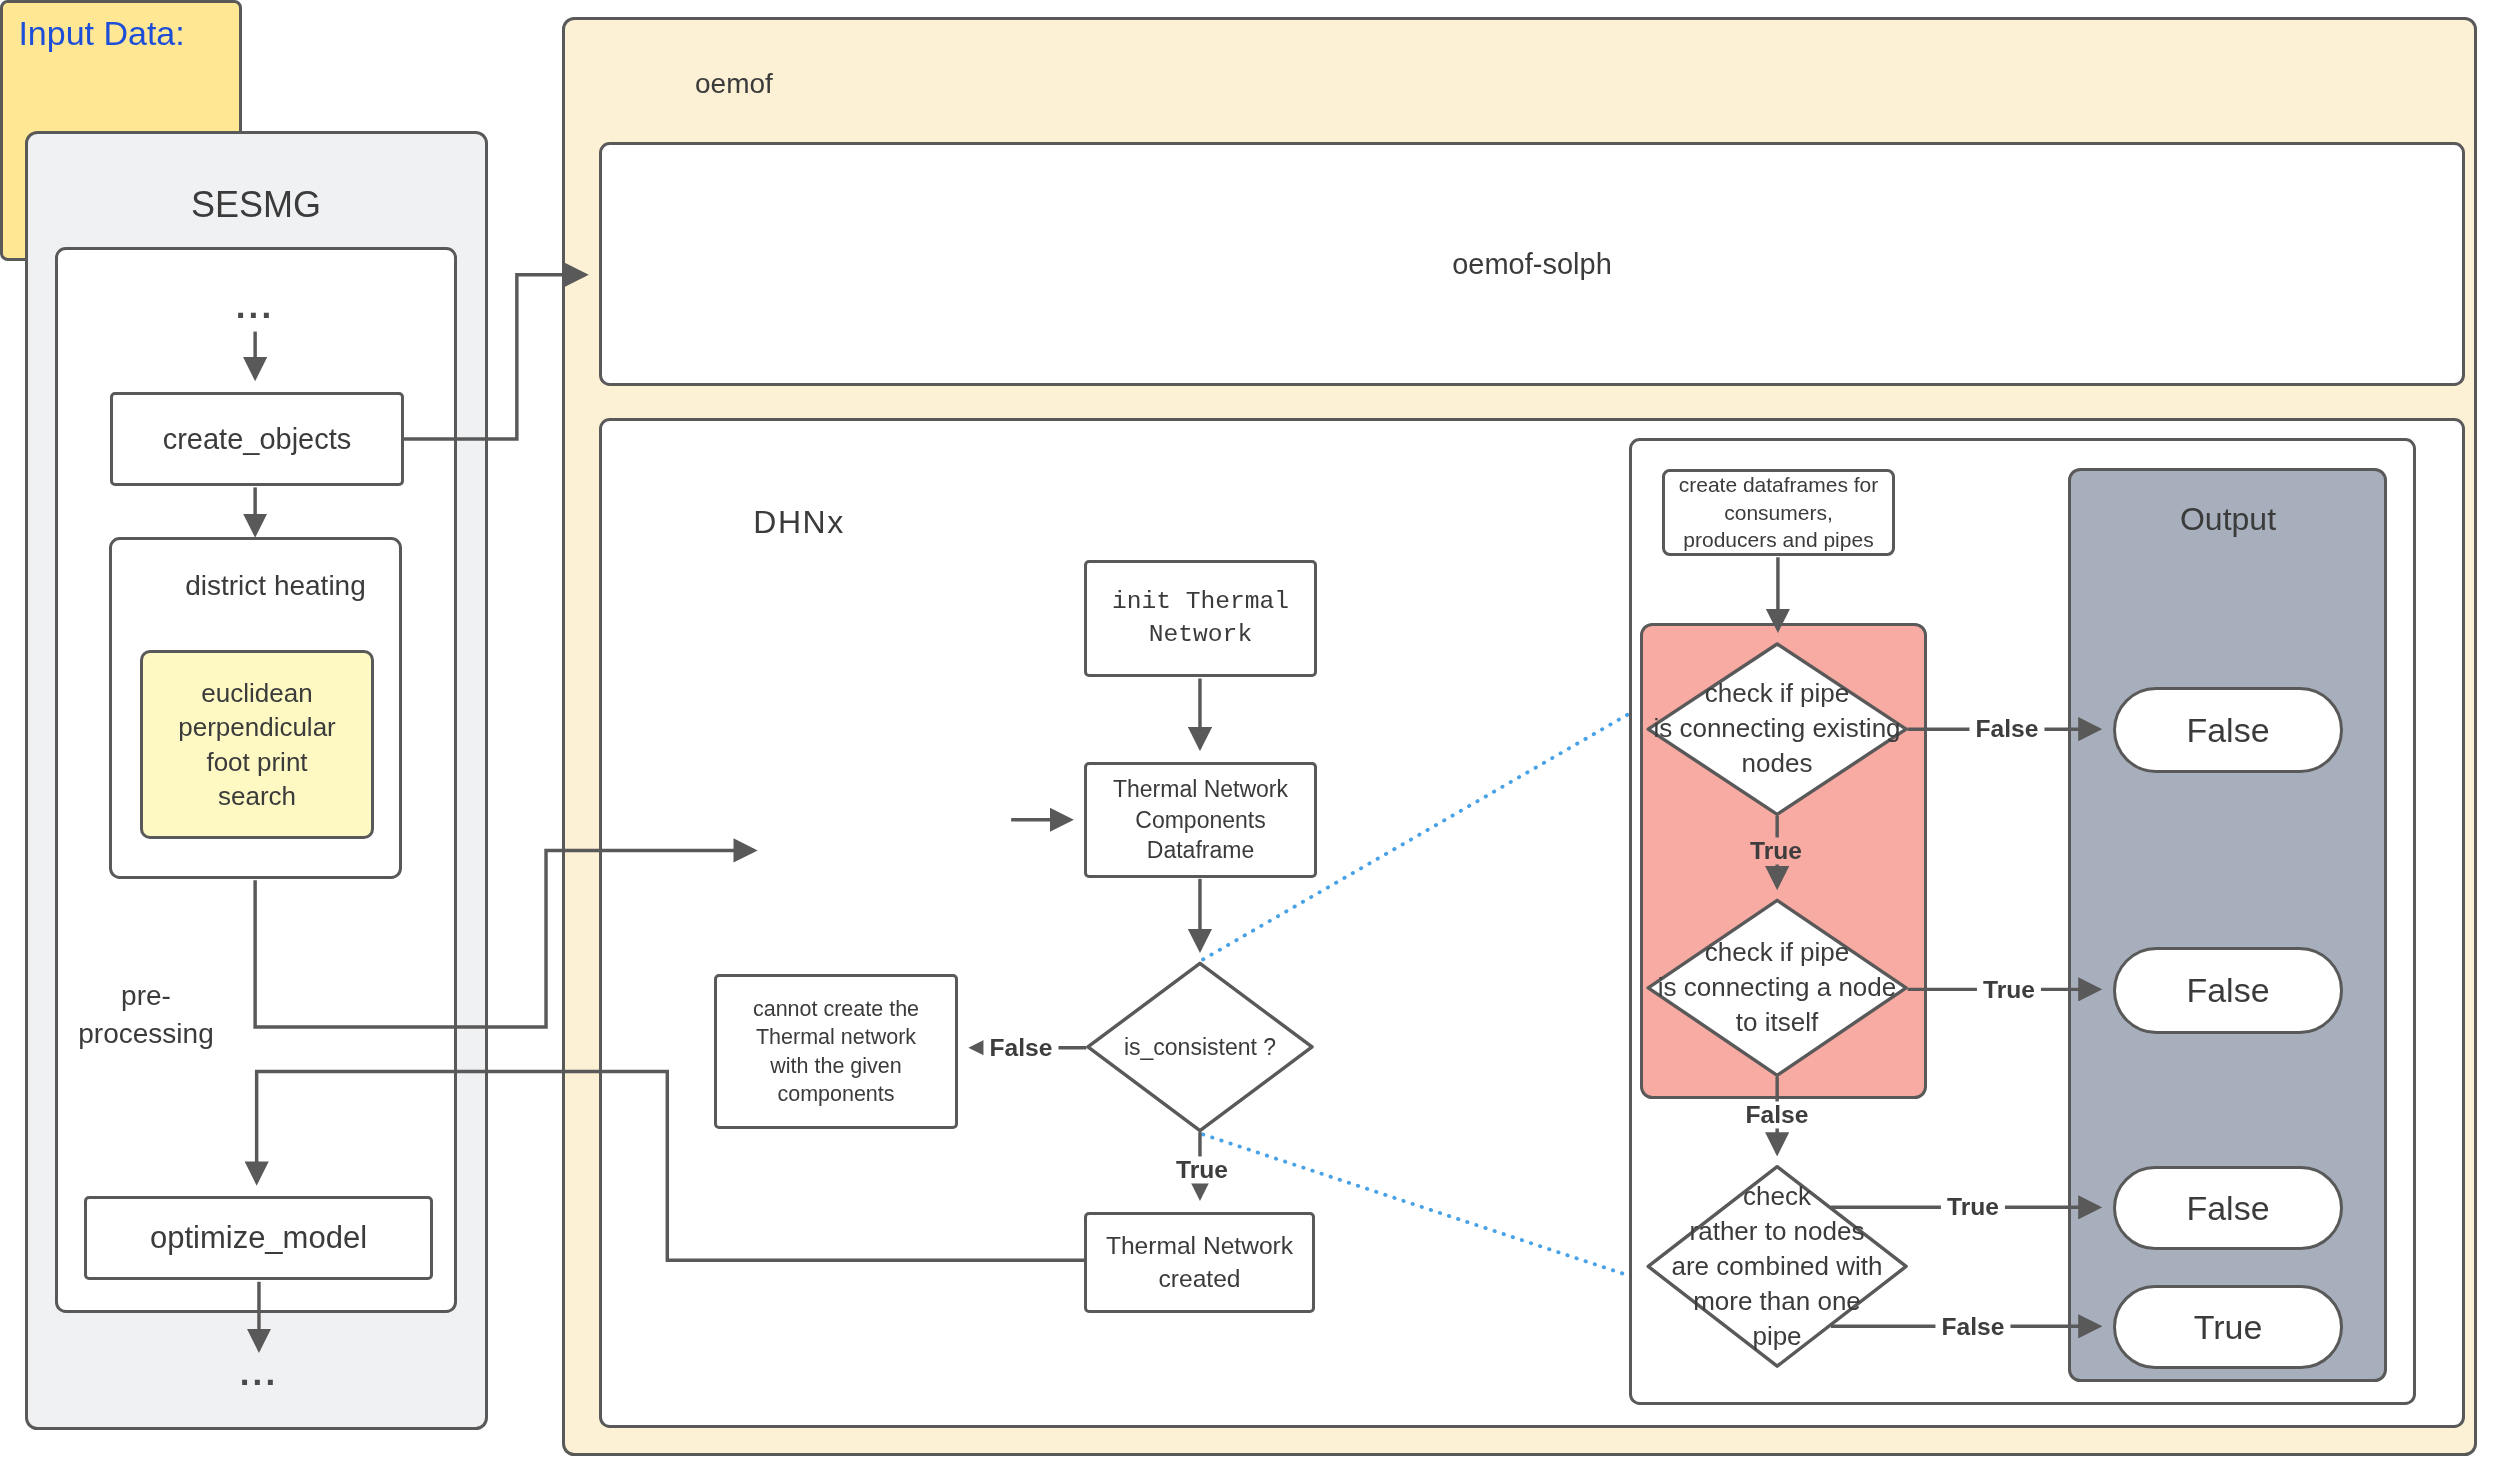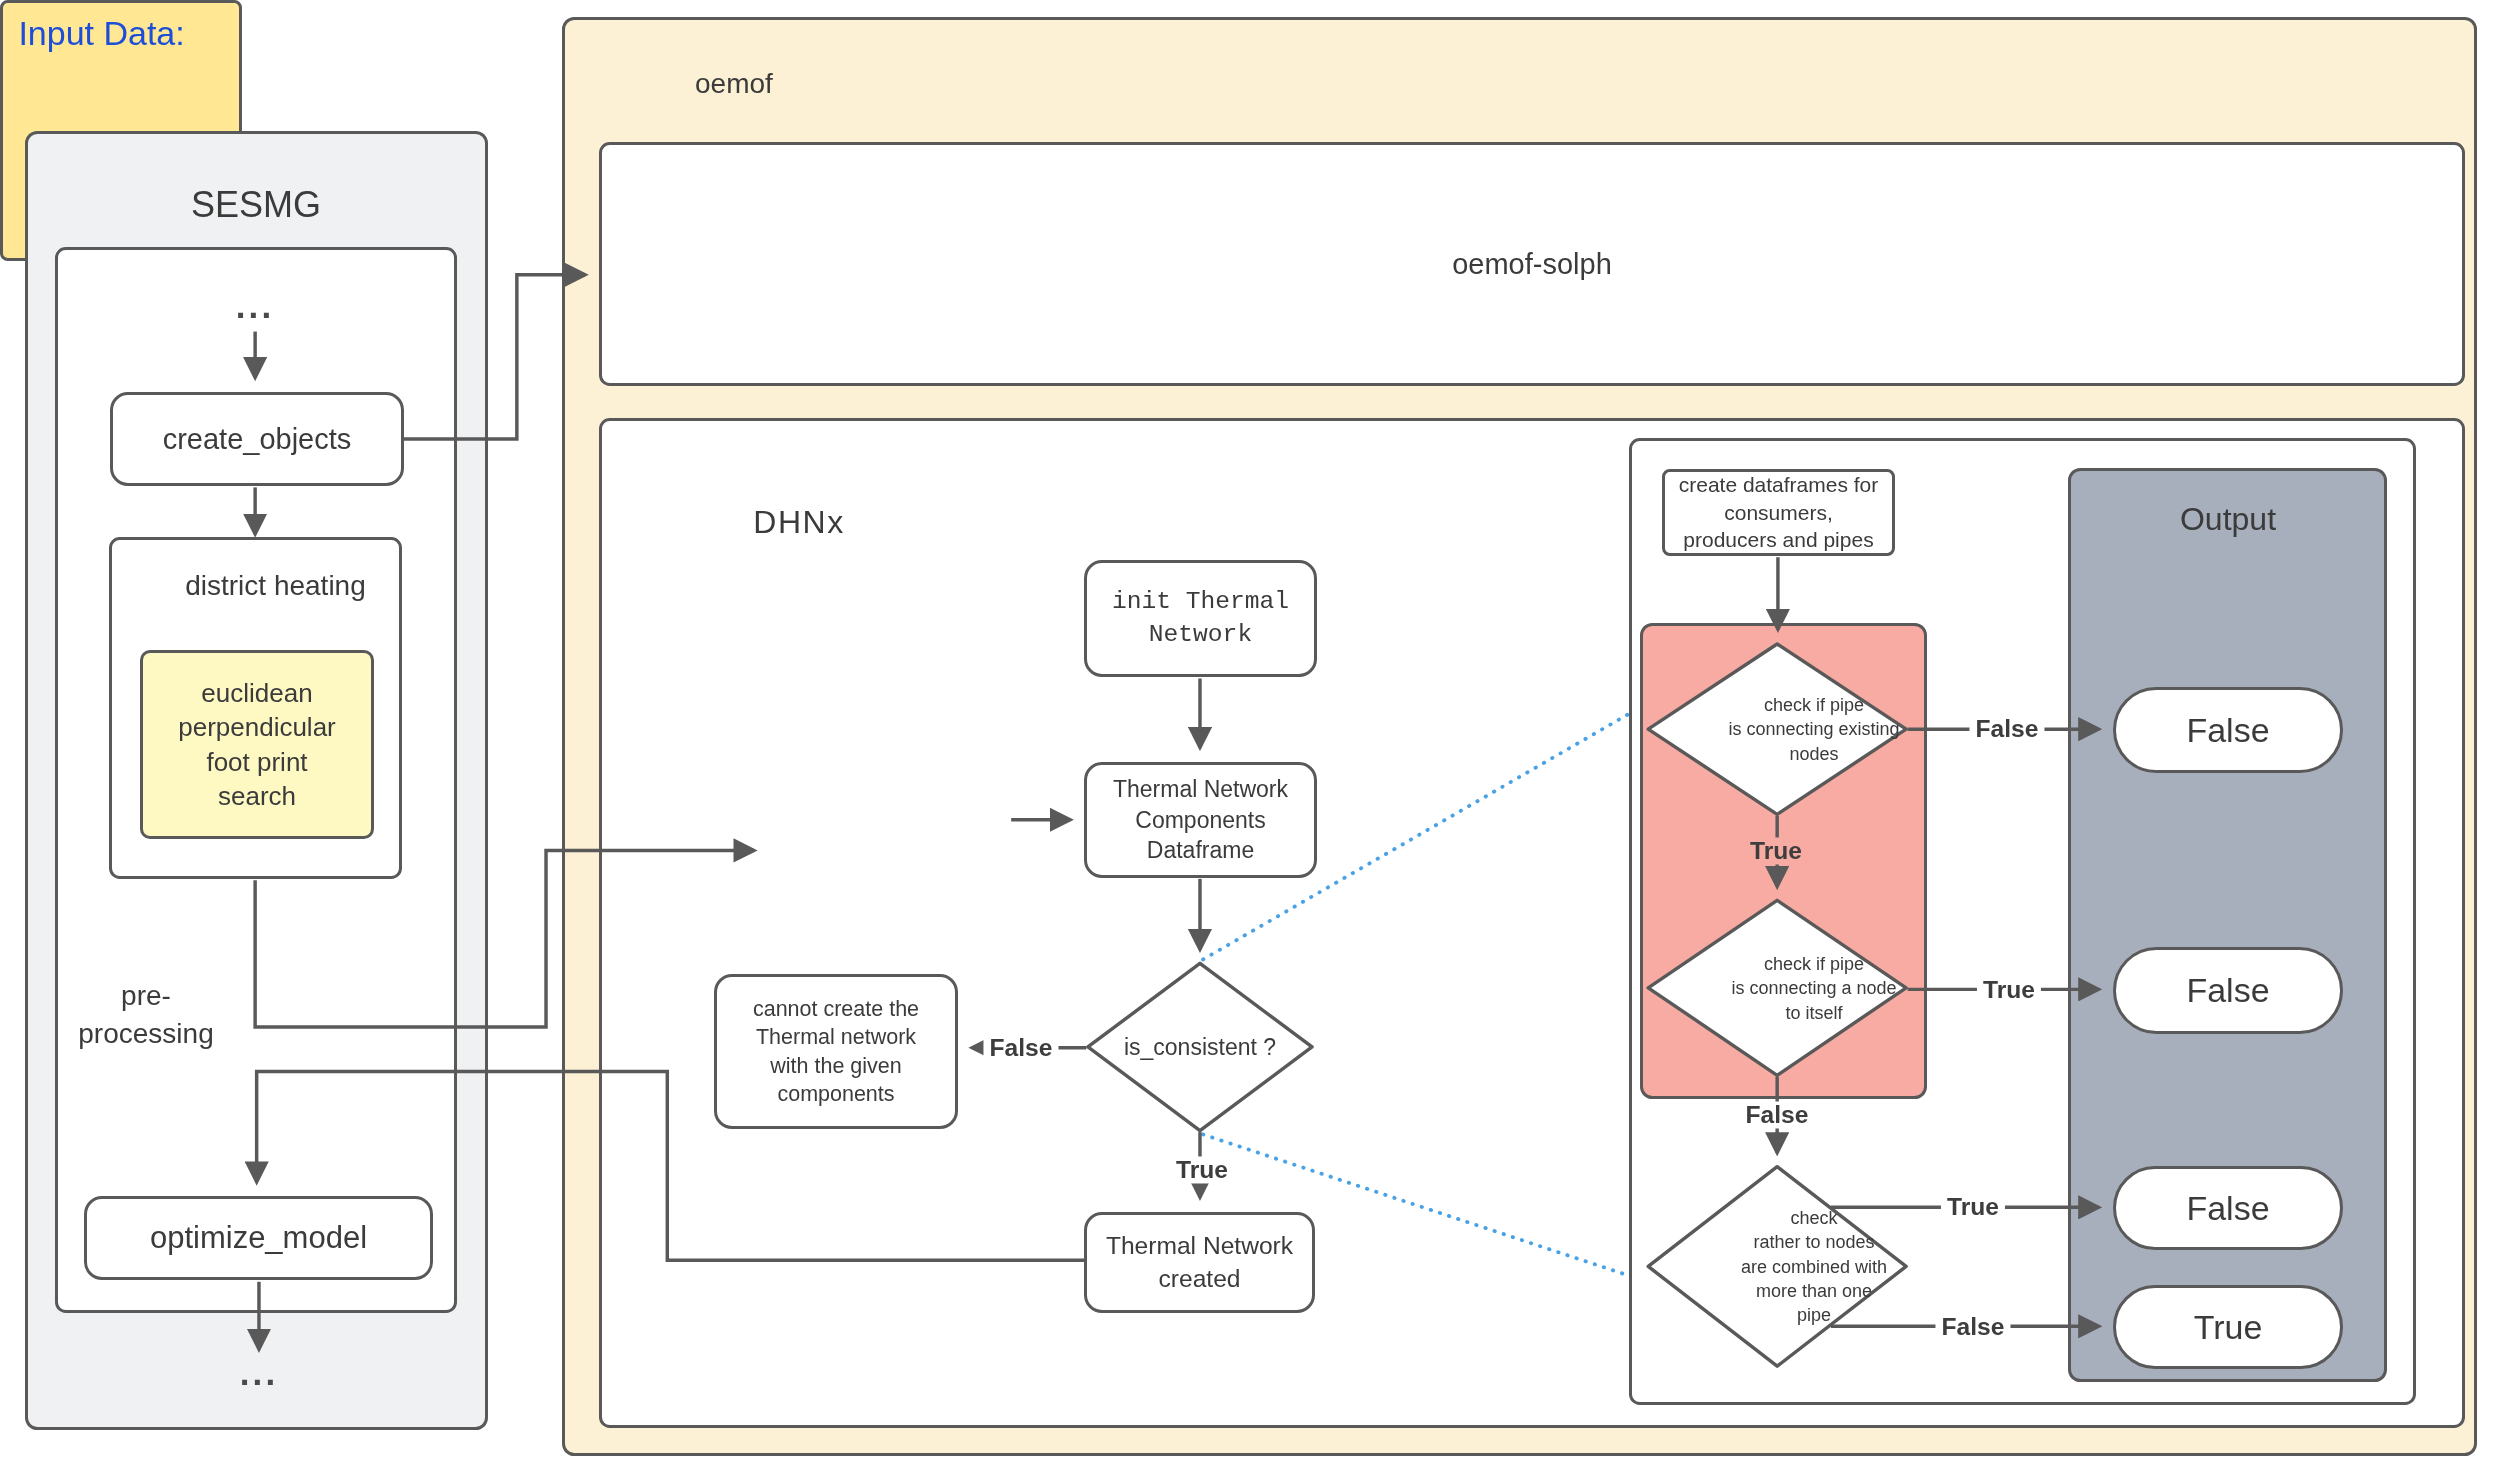--- a/index.html
+++ b/index.html
@@ -5,21 +5,21 @@
   html,body{margin:0;padding:0;background:#ffffff;}
   #canvas{
     position:relative;width:2512px;height:1466px;overflow:hidden;
     font-family:"Liberation Sans","DejaVu Sans",sans-serif;color:#3b3b3b;background:#ffffff;
   }
   .panel,.node,.oval{position:absolute;box-sizing:border-box;border:3.8px solid #595959;}
   .panel{z-index:1;}
   .panel-top{z-index:3;}
   svg.layer{position:absolute;left:0;top:0;z-index:4;pointer-events:none;}
   #svg-low{z-index:2;}
-  .node{background:#ffffff;border-radius:18px;display:flex;align-items:center;justify-content:center;
+  .node{background:#ffffff;border-radius:5px;display:flex;align-items:center;justify-content:center;
         text-align:center;white-space:pre-line;z-index:5;line-height:1.32;}
   .lbl{position:absolute;z-index:5;white-space:pre-line;text-align:center;}
   .center{transform:translate(-50%,-50%);}
   .edge-lbl{position:absolute;z-index:5;transform:translate(-50%,-50%);
             font-weight:bold;font-size:24.6px;color:#3d3d3d;padding:0 6.1px;line-height:1.1;}
   .oval{background:#ffffff;border-radius:767px;display:flex;align-items:center;justify-content:center;
         font-size:34px;z-index:5;}
 
   
   #sesmg-panel{left:24.6px;top:131px;width:463px;height:1299px;background:#f0f1f3;border-radius:12.3px;}
@@ -53,21 +53,21 @@
   #isc-lbl{left:1200px;top:1047px;font-size:23px;}
   #cannot-box{left:714px;top:974px;width:244px;height:155px;font-size:21.5px;}
   #tncreated-box{left:1084px;top:1212px;width:231px;height:101px;font-size:24.6px;}
 
   
   #right-panel{left:1629px;top:438px;width:787px;height:967px;background:#ffffff;border-radius:10.7px;}
   #createdf-box{left:1662px;top:469px;width:233px;height:87px;font-size:21px;border-width:3.1px;border-radius:7.7px;}
   #pink-box{left:1640px;top:623px;width:287px;height:476px;background:#f8aba3;border-radius:12.3px;}
   #output-panel{left:2068px;top:468px;width:319px;height:914px;background:#a8afbc;border-radius:12.3px;}
   #output-title{left:2228px;top:519px;font-size:32px;}
-  .dtext{font-size:18px;line-height:1.35;margin-left:37px;}
+  .dtext{font-size:26px;line-height:1.35;}
   #d1-lbl{left:1777px;top:729px;}
   #d2-lbl{left:1777px;top:988px;}
   #d3-lbl{left:1777px;top:1267px;}
   #oval-1{left:2113px;top:687px;width:230px;height:86px;}
   #oval-2{left:2113px;top:947px;width:230px;height:87px;}
   #oval-3{left:2113px;top:1166px;width:230px;height:84px;}
   #oval-4{left:2113px;top:1285px;width:230px;height:84px;}
 
   .bg-white{background:#ffffff;}
   .bg-pink{background:#f8aba3;}

